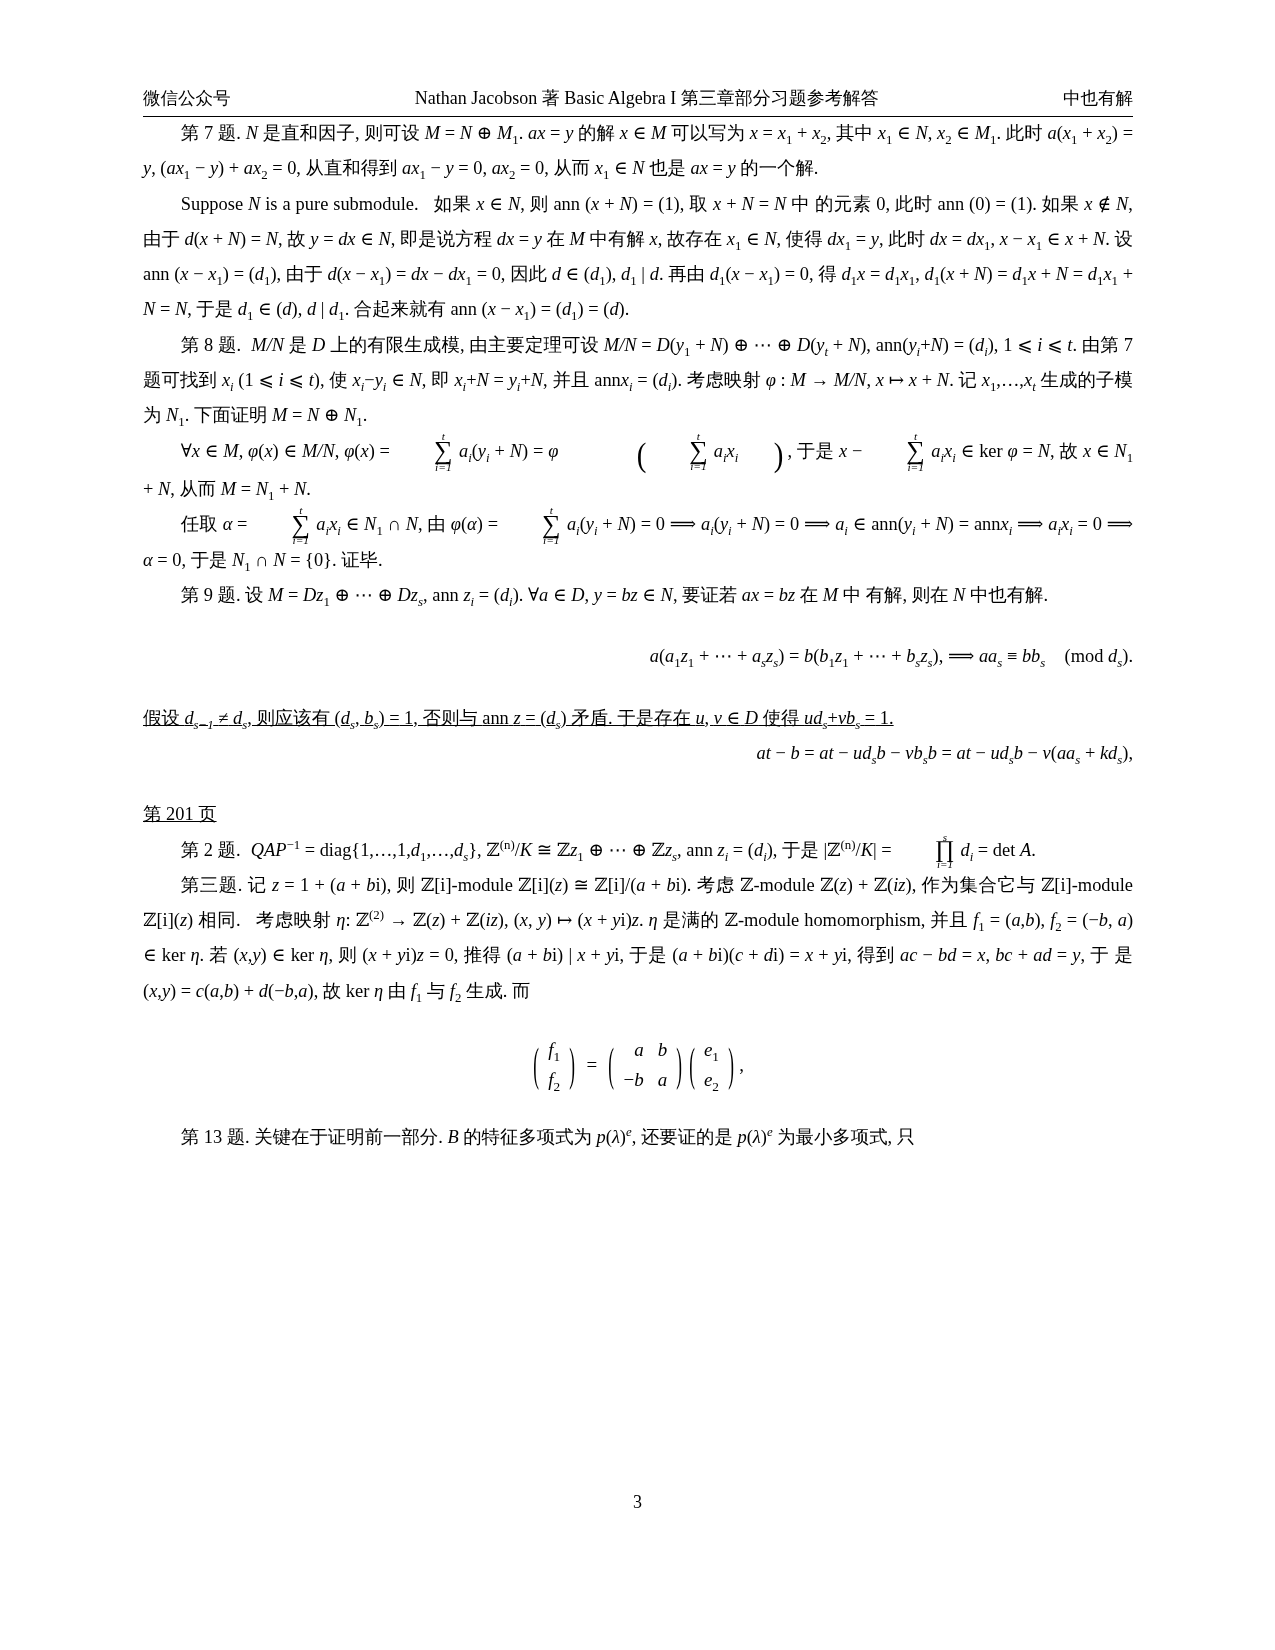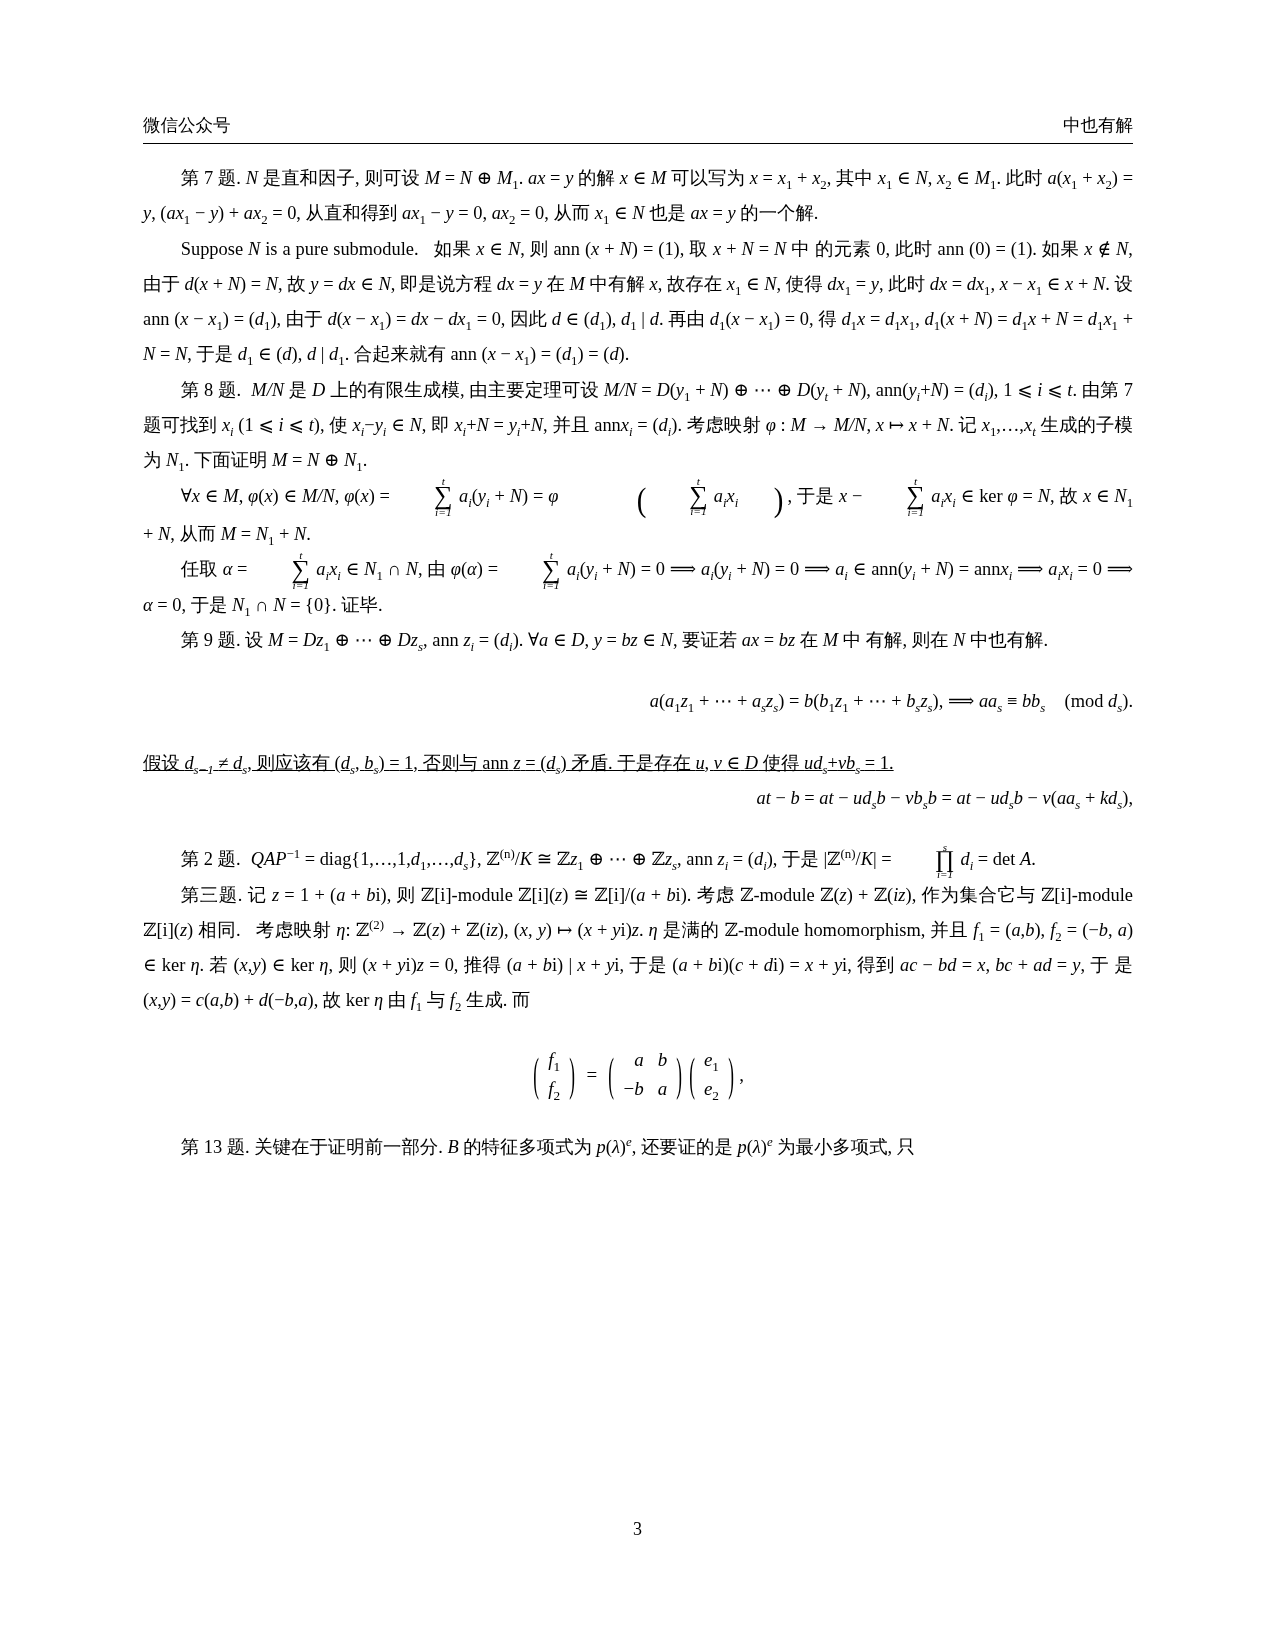--- a/index.html
+++ b/index.html
@@ -13,21 +13,20 @@
     font-family: "Liberation Serif", "DejaVu Serif", serif;
     color: #000000;
     position: relative;
     overflow: hidden;
   }
   .page {
     position: absolute;
     left: 0; top: 0;
     width: 1275px;
     height: 1413px;
-    margin-top: 27px;
   }
   
   .header {
     position: absolute;
     left: 143px;
     top: 86px;
     width: 990px;
     display: flex;
     align-items: baseline;
     justify-content: space-between;
@@ -45,21 +44,21 @@
     left: 143px;
     top: 116px;
     width: 990px;
     height: 1.1px;
     background: #000;
   }
   
   .body {
     position: absolute;
     left: 143px;
-    top: 134px;
+    top: 116px;
     width: 990px;
     font-size: 18.4px;
     line-height: 35.3px;
     text-align: justify;
     text-justify: inter-character;
   }
   .para {
     margin: 0;
     text-indent: 0;
   }
@@ -194,20 +193,21 @@
   }
   .ctext { font-style: normal; }
 </style>
 </head>
 <body>
 
 <div class="page">
 
   <div class="header">
     <span class="hdr-left ctext">微信公众号</span>
+    <span class="hdr-center ctext">Nathan Jacobson 著 Basic Algebra I 第三章部分习题参考解答</span>
     <span class="hdr-right ctext">中也有解</span>
   </div>
   <div class="header-rule"></div>
 
   <div class="body">
 
     <p class="para indent">
       第 7 题. <span class="m">N</span> 是直和因子, 则可设 <span class="m">M</span> <span class="op">=</span> <span class="m">N</span> <span class="op">⊕</span> <span class="m">M<sub class="sn">1</sub></span>. <span class="m">ax</span> <span class="op">=</span> <span class="m">y</span> 的解 <span class="m">x</span> <span class="op">∈</span> <span class="m">M</span> 可以写为 <span class="m">x</span> <span class="op">=</span> <span class="m">x<sub class="sn">1</sub></span> <span class="op">+</span> <span class="m">x<sub class="sn">2</sub></span>, 其中
       <span class="m">x<sub class="sn">1</sub></span> <span class="op">∈</span> <span class="m">N</span>, <span class="m">x<sub class="sn">2</sub></span> <span class="op">∈</span> <span class="m">M<sub class="sn">1</sub></span>. 此时 <span class="m">a</span>(<span class="m">x<sub class="sn">1</sub></span> <span class="op">+</span> <span class="m">x<sub class="sn">2</sub></span>) <span class="op">=</span> <span class="m">y</span>, (<span class="m">ax<sub class="sn">1</sub></span> <span class="op">−</span> <span class="m">y</span>) <span class="op">+</span> <span class="m">ax<sub class="sn">2</sub></span> <span class="op">=</span> 0, 从直和得到 <span class="m">ax<sub class="sn">1</sub></span> <span class="op">−</span> <span class="m">y</span> <span class="op">=</span> 0, <span class="m">ax<sub class="sn">2</sub></span> <span class="op">=</span> 0, 从而
       <span class="m">x<sub class="sn">1</sub></span> <span class="op">∈</span> <span class="m">N</span> 也是 <span class="m">ax</span> <span class="op">=</span> <span class="m">y</span> 的一个解.
@@ -263,20 +263,23 @@
       假设 <span class="m">d<sub class="s">s−1</sub></span> <span class="op">≠</span> <span class="m">d<sub class="s">s</sub></span>, 则应该有 (<span class="m">d<sub class="s">s</sub></span>, <span class="m">b<sub class="s">s</sub></span>) <span class="op">=</span> 1, 否则与 <span class="op">ann</span> <span class="m">z</span> <span class="op">=</span> (<span class="m">d<sub class="s">s</sub></span>) 矛盾. 于是存在 <span class="m">u</span>, <span class="m">v</span> <span class="op">∈</span> <span class="m">D</span> 使得 <span class="m">ud<sub class="s">s</sub></span><span class="op">+</span><span class="m">vb<sub class="s">s</sub></span> <span class="op">=</span>
       1.
     </p>
 
     <div class="eq">
       <span class="m">at</span> <span class="op">−</span> <span class="m">b</span> <span class="op">=</span> <span class="m">at</span> <span class="op">−</span> <span class="m">ud<sub class="s">s</sub>b</span> <span class="op">−</span> <span class="m">vb<sub class="s">s</sub>b</span> <span class="op">=</span> <span class="m">at</span> <span class="op">−</span> <span class="m">ud<sub class="s">s</sub>b</span> <span class="op">−</span> <span class="m">v</span>(<span class="m">aa<sub class="s">s</sub></span> <span class="op">+</span> <span class="m">kd<sub class="s">s</sub></span>),
     </div>
     <div class="eq-spacer-bot"></div>
 
 
+    <p class="para noindent">
+      第 201 页
+    </p>
 
     <p class="para indent">
       第 2 题.<span class="sp"></span> <span class="m">QAP<sup class="sn">−1</sup></span> <span class="op">=</span> <span class="op">diag</span>{1,<span class="op">…</span>,1,<span class="m">d<sub class="sn">1</sub></span>,<span class="op">…</span>,<span class="m">d<sub class="s">s</sub></span>}, <span class="bb">ℤ<sup class="sn">(n)</sup></span><span class="op">/</span><span class="m">K</span> <span class="op">≅</span> <span class="bb">ℤ</span><span class="m">z<sub class="sn">1</sub></span> <span class="op">⊕</span> <span class="op">⋯</span> <span class="op">⊕</span> <span class="bb">ℤ</span><span class="m">z<sub class="s">s</sub></span>, <span class="op">ann</span> <span class="m">z<sub class="s">i</sub></span> <span class="op">=</span> (<span class="m">d<sub class="s">i</sub></span>), 于是
       <span class="absbar">|</span><span class="bb">ℤ<sup class="sn">(n)</sup></span><span class="op">/</span><span class="m">K</span><span class="absbar">|</span> <span class="op">=</span>
       <span class="prodlim"><span class="lim-t">s</span><span class="big">∏</span><span class="lim-b">i=1</span></span>
       <span class="m">d<sub class="s">i</sub></span> <span class="op">=</span> <span class="op">det</span> <span class="m">A</span>.
     </p>
 
     <p class="para indent">
       第三题. 记 <span class="m">z</span> <span class="op">=</span> 1 <span class="op">+</span> (<span class="m">a</span> <span class="op">+</span> <span class="m">b</span><span class="op">i</span>), 则 <span class="bb">ℤ[i]</span>-module <span class="bb">ℤ[i]</span>(<span class="m">z</span>) <span class="op">≅</span> <span class="bb">ℤ[i]</span><span class="op">/</span>(<span class="m">a</span> <span class="op">+</span> <span class="m">b</span><span class="op">i</span>). 考虑 <span class="bb">ℤ</span>-module <span class="bb">ℤ</span>(<span class="m">z</span>) <span class="op">+</span> <span class="bb">ℤ</span>(<span class="m">iz</span>),

